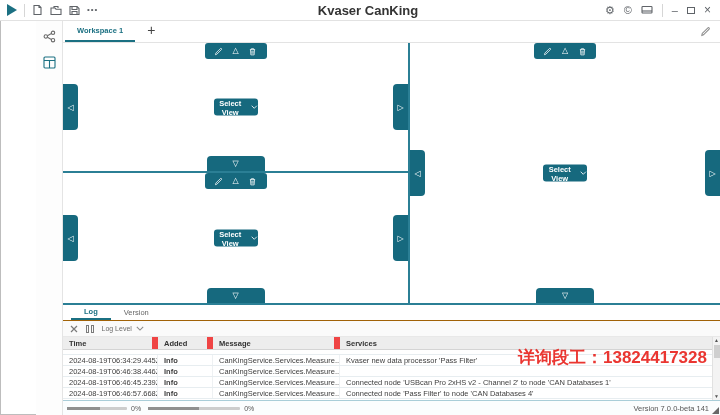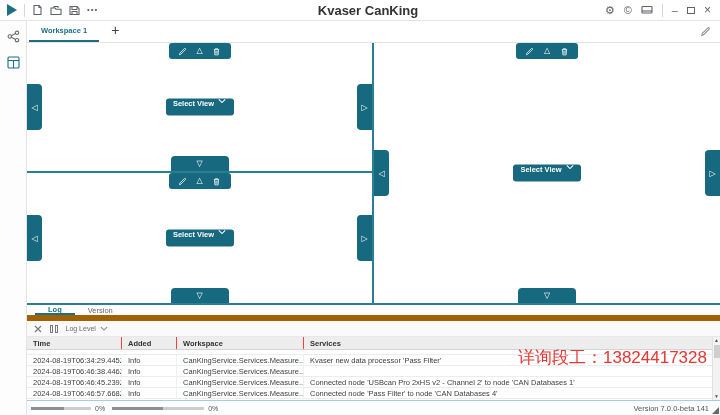--- a/index.html
+++ b/index.html
@@ -16,21 +16,21 @@
   .tb-sep { width:1px; height:13px; background:#d6d6d6; }
   .tb-icon { display:flex; align-items:center; cursor:pointer; }
   .tb-icon svg { stroke:#5f6368; fill:none; stroke-width:1.1; }
   .more-dots { font-size:8px; letter-spacing:1px; color:#5f6368; cursor:pointer; line-height:1; }
   .glyph-icon { font-size:11px; line-height:1; cursor:pointer; color:#5f6368; }
   .win-min { font-size:11px; cursor:pointer; }
   .win-max { width:8px; height:7px; border:1.2px solid #5f6368; cursor:pointer; }
   .win-close { font-size:12px; cursor:pointer; }
 
   
-  .body-row { flex:1; display:flex; min-height:0; }
+  .body-row { flex:1; display:flex; min-height:0;margin-left:36px; }
   .sidebar { width:27px; flex:none; border-right:1px solid #e4e4e4; background:#fdfdfd; display:flex; flex-direction:column; align-items:center; padding-top:9px; gap:13px; }
   .sidebar .sb-icon { cursor:pointer; display:flex; }
   .content { flex:1; display:flex; flex-direction:column; min-width:0; }
 
   
   .tabbar { height:22px; flex:none; display:flex; align-items:flex-end; border-bottom:1px solid #e3e3e3; background:#fff; }
   .ws-tab { height:21px; margin-left:2px; padding:0 12px; display:flex; align-items:center; font-size:7.5px; font-weight:bold; color:#1b7082; border-bottom:2px solid #1b7082; cursor:pointer; }
   .ws-add { font-size:14px; color:#444; margin-left:12px; padding-bottom:5px; line-height:1; cursor:pointer; font-weight:300; }
   .tab-edit { margin-left:auto; margin-right:9px; padding-bottom:5px; cursor:pointer; display:flex; }
 
@@ -43,55 +43,55 @@
   .main-bottom-div { height:2px; flex:none; background:#2b7f95; }
   .panel { position:relative; background:#fff; }
   .panel.fixed-h { height:128px; flex:none; }
   .panel.grow { flex:1; }
 
   .teal { background:#16697e; color:#fff; }
   .ptoolbar { position:absolute; top:0; left:50%; transform:translateX(-50%); width:62px; height:16px; border-radius:3px; display:flex; align-items:center; justify-content:space-evenly; }
   .pt-icon { display:flex; align-items:center; cursor:pointer; line-height:1; }
   .pt-icon svg { stroke:#fff; fill:none; stroke-width:1; }
   .pt-tri { font-size:8px; color:#fff; cursor:pointer; line-height:1; }
-  .selview { position:absolute; top:50%; left:50%; transform:translate(-50%,-50%); width:68px; height:17px; border:none; border-radius:3px; display:flex; justify-content:center; gap:4px; font-family:inherit; font-size:7.5px; font-weight:bold; cursor:pointer; }
+  .selview { position:absolute; top:50%; left:50%; transform:translate(-50%,-50%); width:44px; height:17px; border:none; border-radius:3px; display:flex; align-items:center; justify-content:center; gap:4px; font-family:inherit; font-size:7.5px; font-weight:bold; cursor:pointer; }
   .edgebtn { position:absolute; top:50%; transform:translateY(-50%); width:15px; height:46px; display:flex; align-items:center; justify-content:center; font-size:8px; cursor:pointer; }
   .edgebtn.left { left:0; border-radius:0 4px 4px 0; }
   .edgebtn.right { right:0; border-radius:4px 0 0 4px; }
   .downbtn { position:absolute; bottom:0; left:50%; transform:translateX(-50%); width:58px; height:15px; border-radius:4px 4px 0 0; display:flex; align-items:center; justify-content:center; font-size:8px; cursor:pointer; }
 
   
-  .log-tabs { height:16px; flex:none; display:flex; align-items:stretch; padding-left:8px; background:#fff; border-bottom:6px solid #a16207; }
+  .log-tabs { height:16px; flex:none; display:flex; align-items:stretch; padding-left:8px; background:#fff; border-bottom:1px solid #a16207; }
   .log-tab { padding:0 13px; display:flex; align-items:center; font-size:7.5px; cursor:pointer; }
   .log-tab.active { color:#1b7082; font-weight:bold; border-bottom:2px solid #1b7082; }
   .log-tab.inactive { color:#666; }
   .log-toolbar { height:16px; flex:none; display:flex; align-items:center; gap:8px; padding-left:7px; background:#fafafa; border-bottom:1px solid #e8e8e8; }
   .lt-icon { display:flex; align-items:center; cursor:pointer; }
   .lt-icon svg { stroke:#7a7a7a; fill:none; stroke-width:1.2; }
   .pause-icon { display:flex; gap:1.5px; cursor:pointer; }
   .pause-icon span { width:3px; height:8px; border:1px solid #7a7a7a; }
   .loglevel { display:flex; align-items:center; gap:4px; font-size:7px; color:#6b6b6b; cursor:pointer; }
 
   .log-table { flex:1; position:relative; overflow:hidden; background:#fff; }
   .trow { display:flex; height:11px; border-bottom:1px solid #e7edf0; background:#fff; }
   .trow.thead { height:13px; background:#ededed; border-bottom:1px solid #d4d4d4; }
   .trow.sliver { height:5px; }
   .tc { font-size:7.5px; padding-left:6px; display:flex; align-items:center; white-space:nowrap; overflow:hidden; color:#3d3d3d; border-right:1px solid #eef1f3; }
-  .thead .tc { font-weight:bold; color:#333; border-right:1px solid #ef4444; }
+  .thead .tc { font-weight:bold; color:#333; border-right:6px solid #ef4444; }
   .col-time { width:95px; flex:none; }
-  .col-type { width:55px; flex:none; }
+  .col-type { width:55px; flex:none;font-weight:bold; }
   .col-cat  { width:127px; flex:none; }
   .col-msg  { flex:1; border-right:none !important; min-width:0; }
 
   .vscroll { position:absolute; right:0; top:0; bottom:0; width:8px; background:#f3f3f3; border-left:1px solid #e1e1e1; display:flex; flex-direction:column; align-items:center; cursor:pointer; }
   .vscroll .sarrow { font-size:5px; color:#555; line-height:7px; }
   .vscroll .sthumb { width:6px; height:13px; background:#cfcfcf; margin-top:1px; }
   .vscroll .sarrow.bottom { margin-top:auto; }
 
-  .watermark { position:absolute; top:9px; right:13px; font-size:17px; font-weight:400; color:rgba(232,37,31,0.92); white-space:nowrap; pointer-events:none; z-index:5; }
+  .watermark { position:absolute; top:9px; right:13px; font-size:17px; font-weight:700; color:rgba(232,37,31,0.92); white-space:nowrap; pointer-events:none; z-index:5; }
 
   
   .statusbar { height:15px; flex:none; border-top:1px solid #a9cdd8; background:#fbfdfe; display:flex; align-items:center; gap:7px; padding-left:4px; position:relative; }
   .pgroup { display:flex; align-items:center; gap:4px; }
   .pbar { height:3px; background:#cdcdcd; border-radius:1px; position:relative; }
   .pbar.w1 { width:60px; } .pbar.w2 { width:92px; }
   .pbar .fill { position:absolute; left:0; top:0; bottom:0; width:55%; background:#8f8f8f; }
   .plabel { font-size:7px; color:#555; }
   .version { margin-left:auto; font-size:7.5px; color:#555; padding-right:11px; }
   .grip { position:absolute; right:1px; bottom:1px; width:0; height:0; border-left:7px solid transparent; border-bottom:7px solid #686868; cursor:nwse-resize; }
@@ -278,21 +278,21 @@
           <svg width="8" height="5" viewBox="0 0 10 6" fill="none" stroke="#8a8a8a" stroke-width="1.3">
               <polyline points="1,1 5,5 9,1"></polyline>
             </svg>
         </span>
       </div>
 
       <div class="log-table">
         <div class="trow thead">
           <div class="tc col-time">Time</div>
           <div class="tc col-type">Added</div>
-          <div class="tc col-cat">Workspace</div>
+          <div class="tc col-cat">Message</div>
           <div class="tc col-msg">Services</div>
         </div>
         <div class="trow sliver"></div>
         <div class="trow">
           <div class="tc col-time">2024-08-19T06:34:29.445Z</div>
           <div class="tc col-type">Info</div>
           <div class="tc col-cat">CanKingService.Services.Measure...</div>
           <div class="tc col-msg">Kvaser new data processor 'Pass Filter'</div>
         </div>
         <div class="trow">

